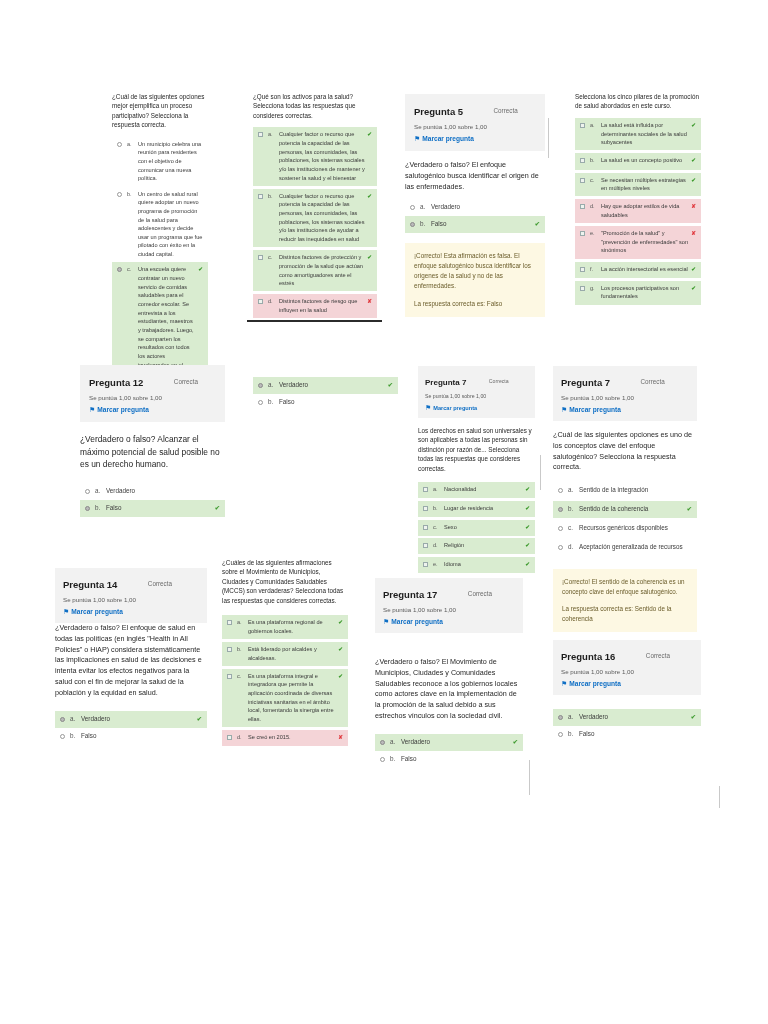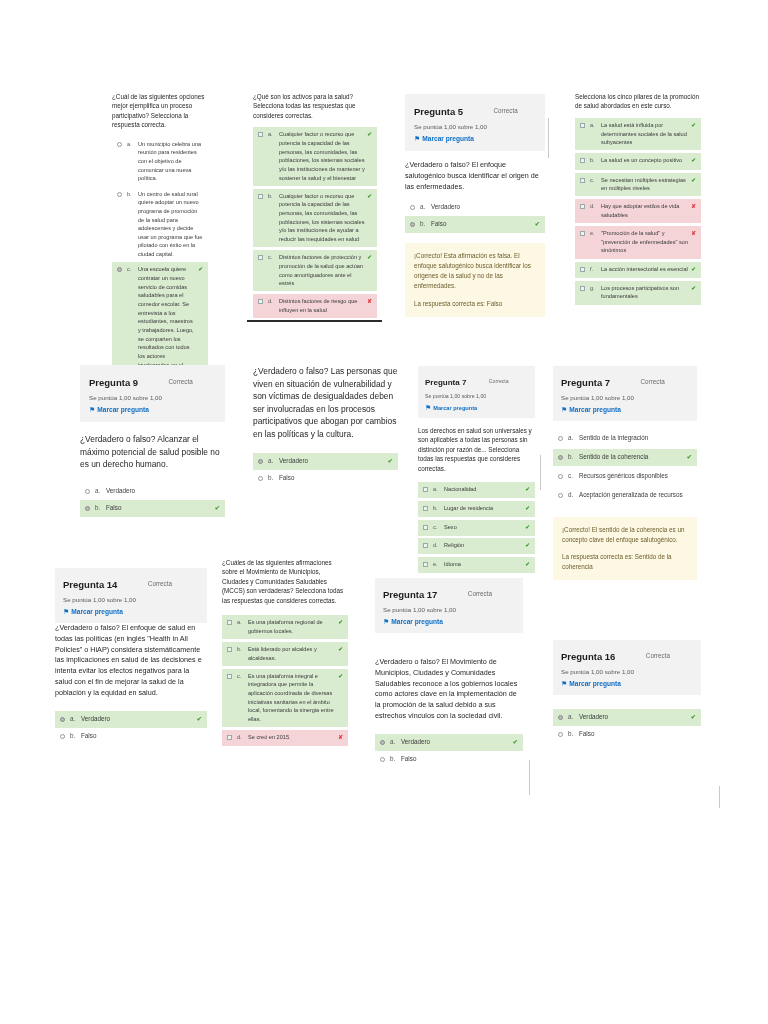--- a/index.html
+++ b/index.html
@@ -194,21 +194,21 @@
         <span class="txt">Los procesos participativos son fundamentales</span>
         <span class="tick">✔</span>
       </div>
     </div>
   </div>
 
   <div class="vline" style="left:548px;top:118px;height:40px;"></div>
 
   <div class="blk" style="left:80px;top:365px;width:145px;">
     <div class="qhead">
-      <span class="qtitle">Pregunta 9</span>
+      <span class="qtitle">Pregunta 12</span>
       <span class="qstate">Correcta</span>
       <div class="qmark">Se puntúa 1,00 sobre 1,00</div>
       <div class="qflag">
         <span class="flagicon">⚑</span><span>Marcar pregunta</span>
       </div>
     </div>
     <div class="stem s-l" style="margin-top:11px;">
       <span class="it">¿Verdadero o falso?</span><span> Alcanzar el máximo potencial de salud posible no es un derecho humano.</span>
     </div>
     <div class="opts s-s" style="margin-top:12px;">
@@ -220,23 +220,20 @@
       <div class="opt green">
         <span class="mark"><span class="radio sel"></span></span>
         <span class="lbl">b.</span>
         <span class="txt">Falso</span>
         <span class="tick">✔</span>
       </div>
     </div>
   </div>
 
   <div class="blk" style="left:253px;top:365px;width:145px;">
-    <div class="stem s-l">
-      <span class="it">¿Verdadero o falso?</span><span> Las personas que viven en situación de vulnerabilidad y son víctimas de desigualdades deben ser involucradas en los procesos participativos que abogan por cambios en las políticas y la cultura.</span>
-    </div>
     <div class="opts s-s" style="margin-top:12px;">
       <div class="opt green">
         <span class="mark"><span class="radio sel"></span></span>
         <span class="lbl">a.</span>
         <span class="txt">Verdadero</span>
         <span class="tick">✔</span>
       </div>
       <div class="opt plain">
         <span class="mark"><span class="radio"></span></span>
         <span class="lbl">b.</span>
@@ -293,20 +290,23 @@
 
   <div class="blk" style="left:553px;top:366px;width:144px;">
     <div class="qhead" style="padding:6px 8px 7px 8px;">
       <span class="qtitle">Pregunta 7</span>
       <span class="qstate">Correcta</span>
       <div class="qmark">Se puntúa 1,00 sobre 1,00</div>
       <div class="qflag">
         <span class="flagicon">⚑</span><span>Marcar pregunta</span>
       </div>
     </div>
+    <div class="stem s-m" style="margin-top:9px;">
+      <span>¿Cuál de las siguientes opciones es uno de los conceptos clave del enfoque salutogénico? </span><span class="it">Selecciona la respuesta correcta.</span>
+    </div>
     <div class="opts s-s" style="margin-top:9px;">
       <div class="opt plain">
         <span class="mark"><span class="radio"></span></span>
         <span class="lbl">a.</span>
         <span class="txt">Sentido de la integración</span>
       </div>
       <div class="opt green" style="margin-top:2px;">
         <span class="mark"><span class="radio sel"></span></span>
         <span class="lbl">b.</span>
         <span class="txt">Sentido de la coherencia</span>

